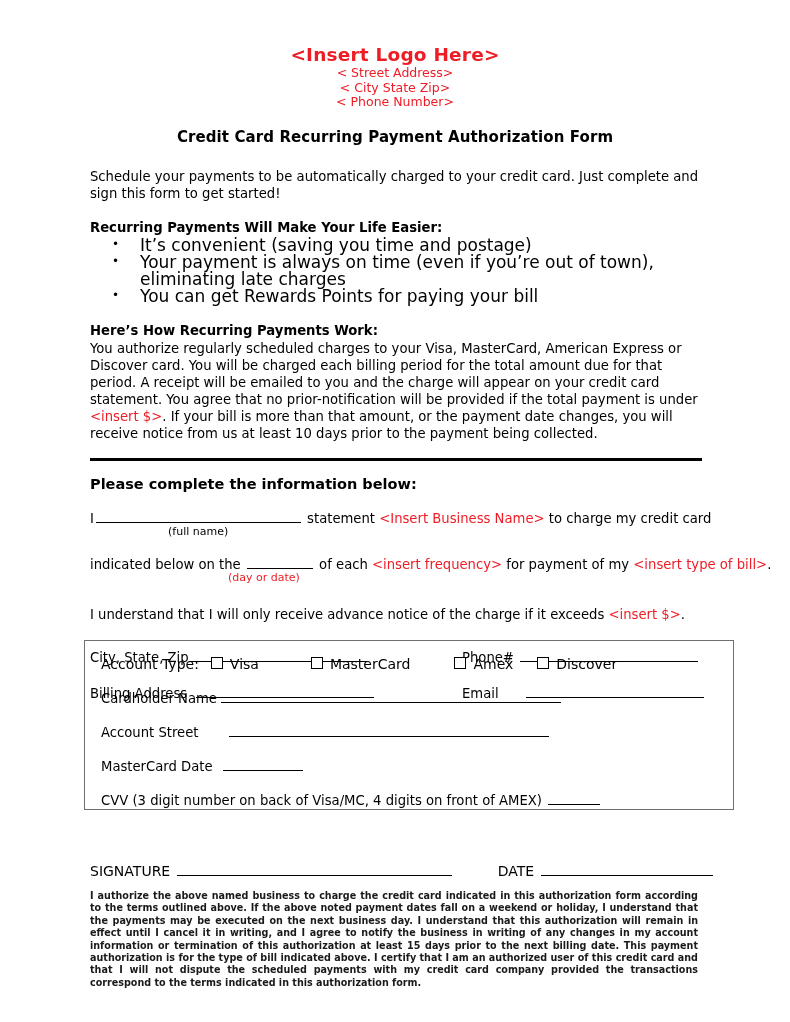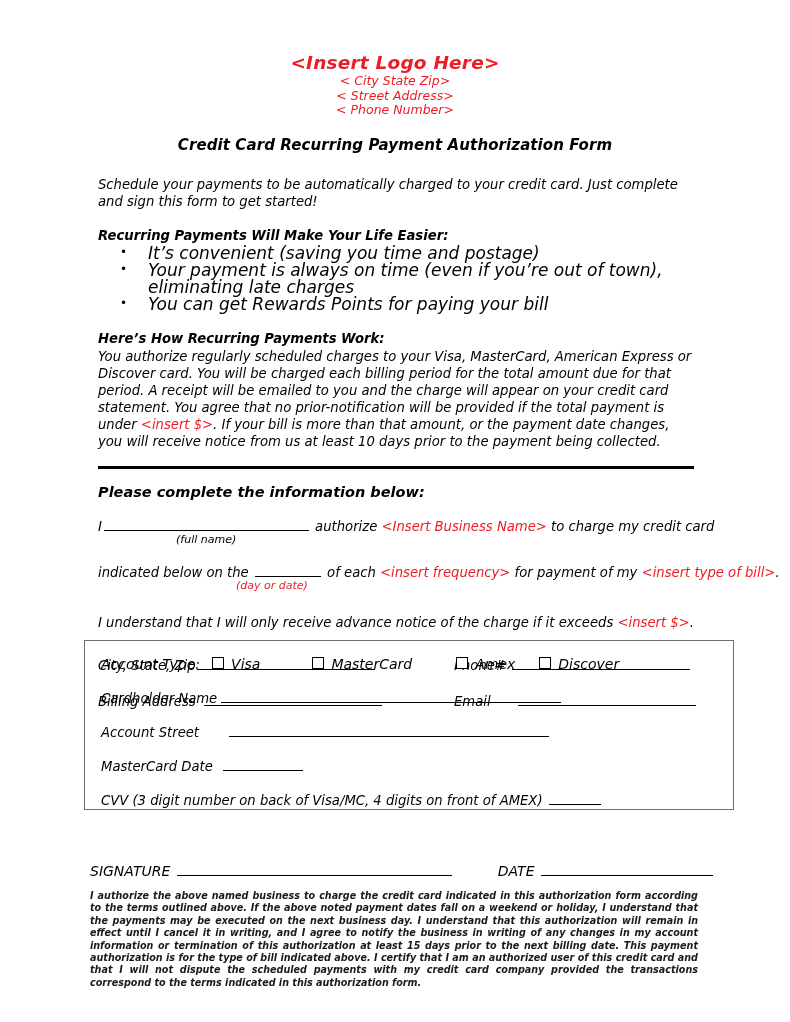--- a/index.html
+++ b/index.html
@@ -9,22 +9,21 @@
     height: 1022px;
     background: #ffffff;
     font-family: "DejaVu Sans", "Liberation Sans", sans-serif;
     color: #000000;
     overflow: hidden;
   }
   .page {
     position: relative;
     width: 790px;
     height: 916px;
-    padding: 8px;
-    font-style: italic;
+    padding: 0;
   }
 
   
   .header {
     text-align: center;
     padding-top: 44px;
   }
   .logo-line {
     color: #ee1c25;
     font-weight: bold;
@@ -228,22 +227,22 @@
     color: #1a1a1a;
   }
 </style>
 </head>
 <body>
 
 <div class="page">
 
   <div class="header">
     <div class="logo-line">&lt;Insert Logo Here&gt;</div>
+    <div class="addr-line">&lt; Street Address&gt;</div>
     <div class="addr-line">&lt; City State Zip&gt;</div>
-    <div class="addr-line">&lt; Street Address&gt;</div>
     <div class="addr-line">&lt; Phone Number&gt;</div>
   </div>
 
   <div class="doc-title">Credit Card Recurring Payment Authorization Form</div>
 
   <div class="body-wrap">
 
     <div class="intro">Schedule your payments to be automatically charged to your credit card.  Just complete and sign this form to get started!</div>
 
     <div class="sec-head">Recurring Payments Will Make Your Life Easier:</div>
@@ -253,21 +252,21 @@
       <li>You can get Rewards Points for paying your bill</li>
     </ul>
 
     <div class="sec-head">Here’s How Recurring Payments Work:</div>
     <div class="para"><span>You authorize regularly scheduled charges to your Visa, MasterCard, American Express or Discover card. You will be charged each billing period for the total amount due for that period. A receipt will be emailed to you and the charge will appear on your credit card statement.  You agree that no prior-notification will be provided if the total payment is under </span><span class="red">&lt;insert $&gt;</span><span>.  If your bill is more than that amount, or the payment date changes,  you will receive notice from us at least 10 days prior to the payment being collected.</span></div>
 
     <hr class="rule">
 
     <div class="complete-head">Please complete the information below:</div>
 
-    <div class="fill-row"><span>I</span><span class="blank b-name"></span> <span>authorize</span> <span class="red">&lt;Insert Business Name&gt;</span> <span>to charge my credit card</span></div>
+    <div class="fill-row"><span>I</span><span class="blank b-name"></span> <span>statement</span> <span class="red">&lt;Insert Business Name&gt;</span> <span>to charge my credit card</span></div>
     <div class="sub-caption">(full name)</div>
 
     <div class="fill-row"><span>indicated below on the</span> <span class="blank b-day"></span> <span>of each</span> <span class="red">&lt;insert frequency&gt;</span> <span>for payment of my</span> <span class="red">&lt;insert type of bill&gt;</span><span>.</span></div>
     <div class="sub-caption indent2 red">(day or date)</div>
 
     <div class="understand"><span>I understand that I will only receive advance notice of the charge if it exceeds </span><span class="red">&lt;insert $&gt;</span><span>.</span></div>
 
     <div class="addr-grid">
       <div class="addr-col-l">
         <div class="addr-line-row"><span class="lbl-city">City, State, Zip</span><span class="blank b-city"></span></div>

